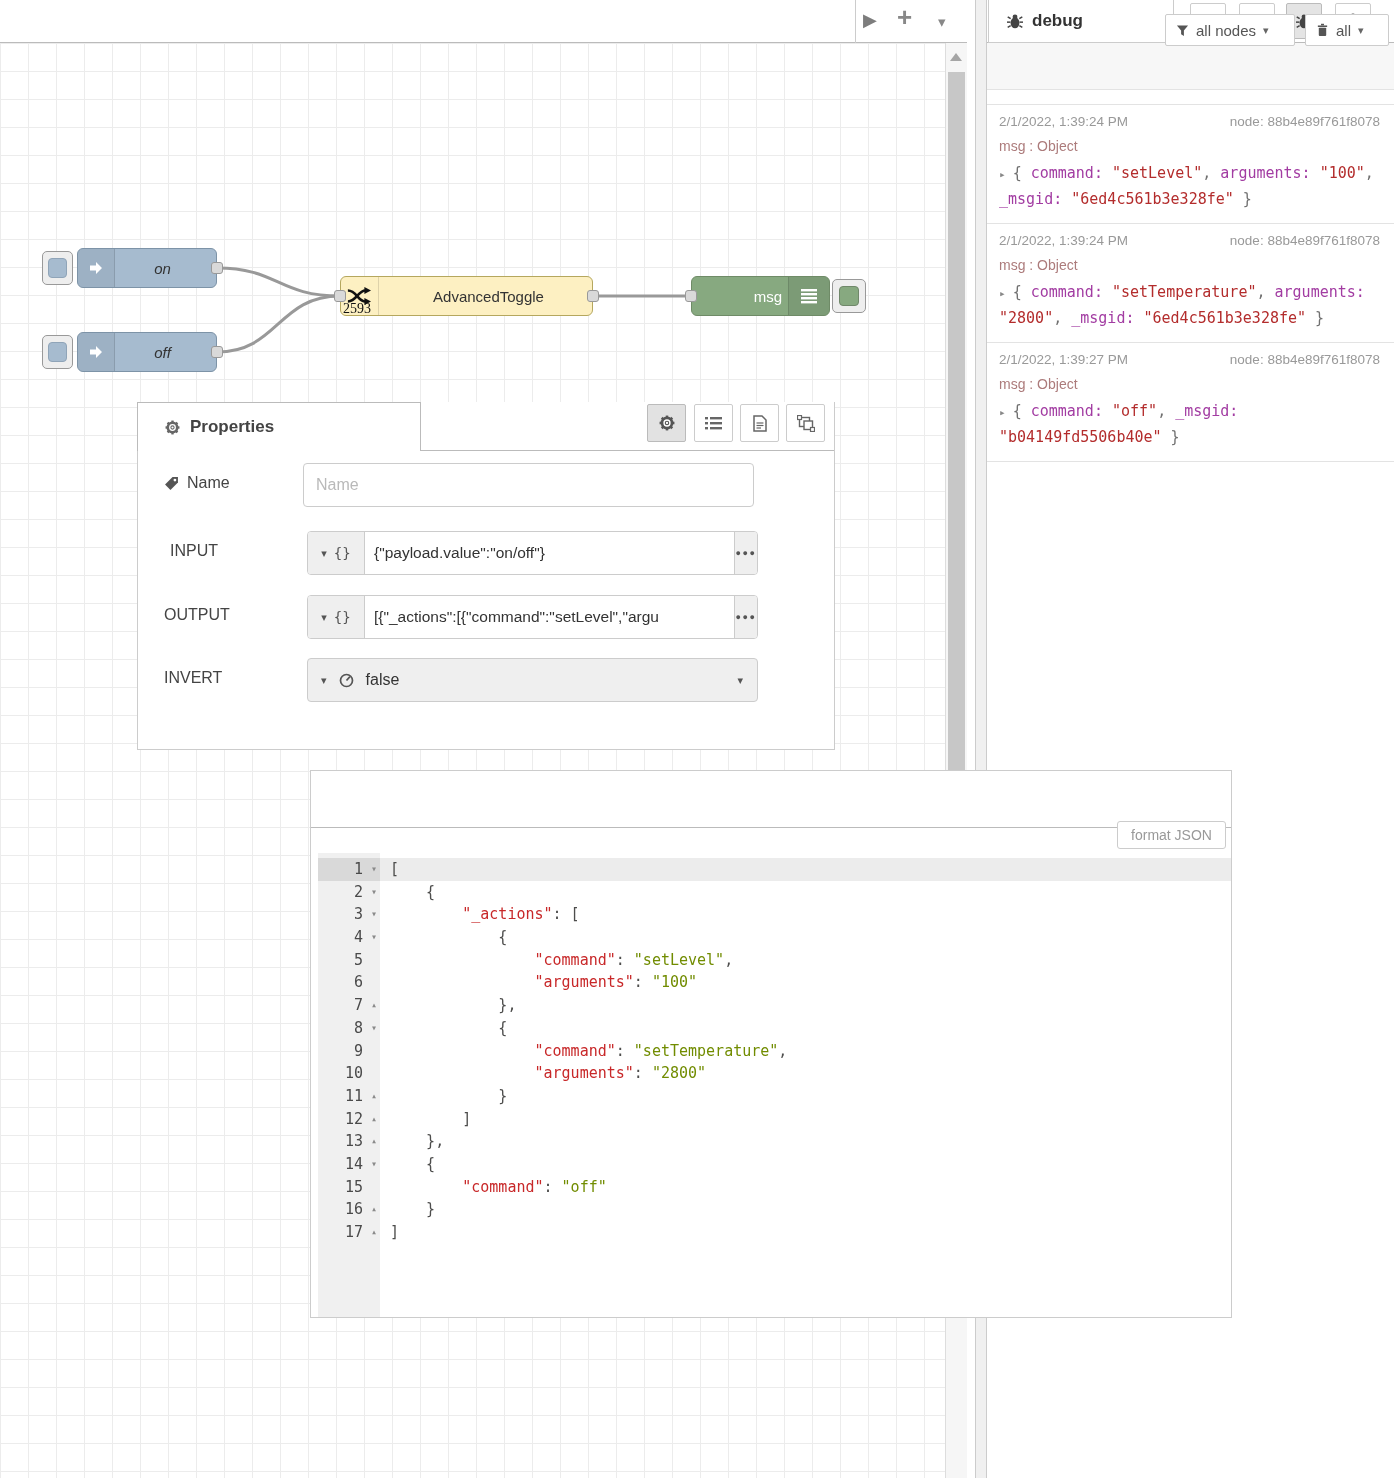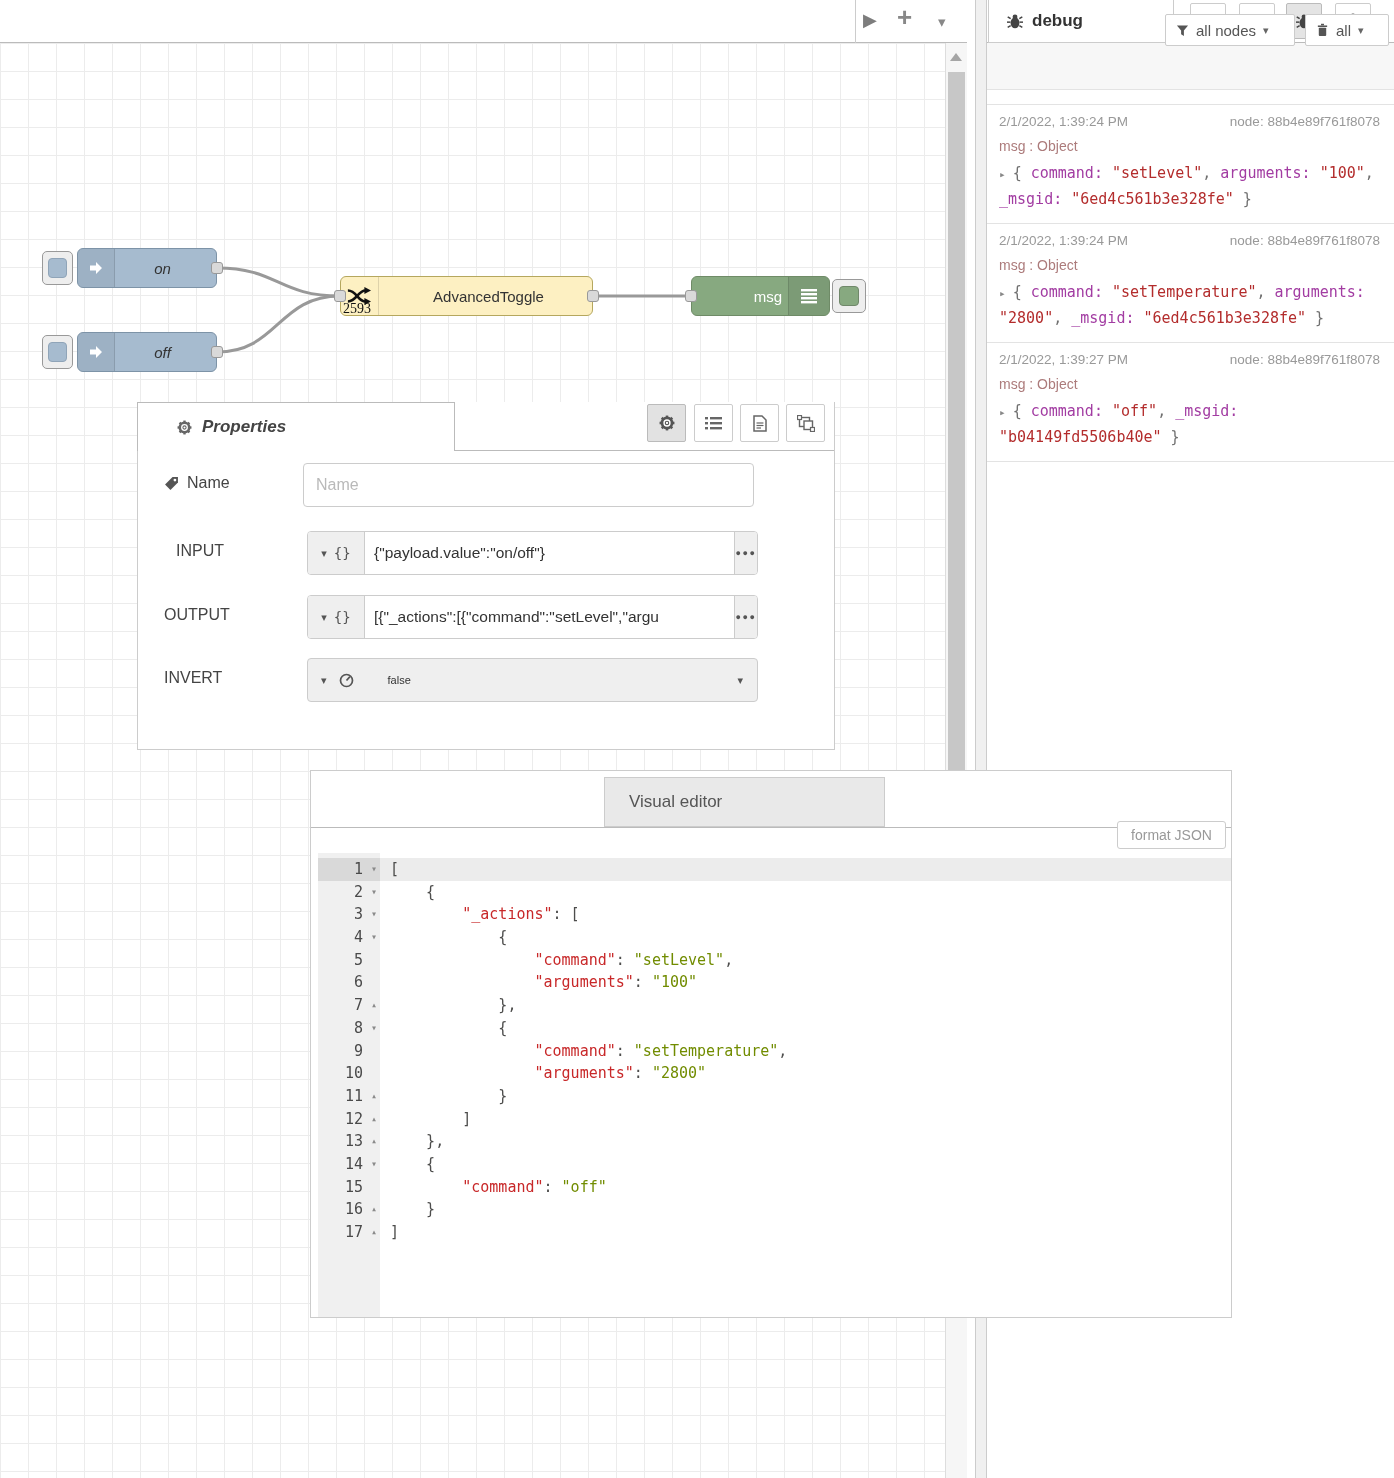--- a/index.html
+++ b/index.html
@@ -71,39 +71,39 @@
   .dbg-path { margin-top:9px; color:#ac7b7b; font-size:14px;}
   .dbg-body { margin-top:7px; font-family:"DejaVu Sans Mono", monospace; font-size:15px; line-height:24px; color:#555; cursor:pointer;}
   .dbg-body .arrow { color:#888; font-size:11px; margin-right:7px;}
   .dbg-body .tk-key { color:#a23ca2;text-align:center; }
   .dbg-body .tk-str { color:#b32c2c; }
   .dbg-body .tk-pun { color:#707070; }
 
   
   .props { left:137px; top:402px; width:698px; height:348px; background:#fff; border:1px solid #ccc; border-top:none; z-index:10;}
   .props-headline { position:absolute; left:282px; top:48px; right:0; border-top:1px solid #bbb;}
-  .props-tab { position:absolute; left:-1px; top:0; width:318px; height:49px; background:#fff; border:1px solid #bbb; border-bottom:none;
-     display:flex; align-items:center; gap:10px; padding-left:39px; font-size:17px; font-weight:bold; color:#444; cursor:pointer;font-style:italic;}
+  .props-tab { position:absolute; left:-1px; top:0; width:284px; height:49px; background:#fff; border:1px solid #bbb; border-bottom:none;
+     display:flex; align-items:center; gap:10px; padding-left:27px; font-size:17px; font-weight:bold; color:#444; cursor:pointer;}
   .ph-btn { position:absolute; top:2px; width:39px; height:38px; background:#fff; border:1px solid #ccc; border-radius:2px;
      display:flex; align-items:center; justify-content:center; color:#555; cursor:pointer;}
   .ph-btn.active { background:#e2e2e2; border-color:#bbb;}
   .prow-label { position:absolute; font-size:16px; color:#444; display:flex; align-items:center; gap:8px;}
   .name-input { position:absolute; left:165px; top:61px; width:451px; height:44px; border:1px solid #ccc; border-radius:4px;
      font-size:16px; color:#333; padding:0 12px; font-family:"Liberation Sans", sans-serif;}
   .name-input::placeholder { color:#b9b9b9;}
   .ti { position:absolute; left:169px; width:451px; height:44px; border:1px solid #ccc; border-radius:4px; background:#fff;
      display:flex; align-items:stretch; overflow:hidden;}
   .ti-left { width:57px; background:#efefef; border-right:1px solid #ccc; display:flex; align-items:center; justify-content:center; gap:7px; color:#555; cursor:pointer;}
   .ti-left .carat, .ti-bool .carat { font-size:11px; color:#555;}
   .ti-left .tjson { font-family:"DejaVu Sans Mono", monospace; font-size:14px;}
   .ti-text { flex:1; display:flex; align-items:center; padding:0 9px; font-size:15.5px; color:#333; white-space:nowrap; overflow:hidden;}
   .ti-dots { width:23px; background:#efefef; border-left:1px solid #ccc; display:flex; align-items:center; justify-content:center;
      color:#555; font-size:9px; letter-spacing:1.5px; font-weight:bold; cursor:pointer;}
   .ti-bool { background:#efefef; display:flex; align-items:center; gap:12px; padding:0 13px; cursor:pointer;}
-  .ti-bool .bval { font-size:11px; color:#333; margin-left:22px;}
+  .ti-bool .bval { font-size:16px; color:#333; margin-left:0;}
   .ti-bool .rcarat { position:absolute; right:14px; font-size:11px; color:#555;}
 
   
   .jdlg { left:310px; top:770px; width:922px; height:548px; background:#fff; border:1px solid #ccc; z-index:10;}
   .jtabline { position:absolute; left:0; top:56px; right:0; border-top:1px solid #bbb;}
   .jtab1 { position:absolute; left:0; top:4px; width:281px; height:53px; background:#fff; border:1px solid #bbb; border-bottom:none;
      display:flex; align-items:center; padding-left:24px; font-size:17px; font-weight:bold; color:#444; z-index:2; cursor:pointer;}
   .jtab2 { position:absolute; left:293px; top:6px; width:281px; height:50px; background:#e9e9e9; border:1px solid #ccc;
      display:flex; align-items:center; padding-left:24px; font-size:17px; color:#555; z-index:2; cursor:pointer;}
   .jformat { position:absolute; right:5px; top:50px; width:109px; height:28px; background:#fff; border:1px solid #ccc; border-radius:3px;
@@ -363,21 +363,21 @@
 
     <div class="prow-label" style="left:26px; top:72px;">
       <svg class="micon" width="15" height="15" viewBox="0 0 14 14">
         <path d="M1,8 L8,1 h5 v5 l-7,7 z" fill="#555"></path>
         <circle cx="10.2" cy="3.8" r="1.3" fill="#fff"></circle>
       </svg>
       <span>Name</span>
     </div>
     <input class="name-input" type="text" placeholder="Name" style="">
 
-    <div class="prow-label" style="left:38px; top:140px;">INPUT</div>
+    <div class="prow-label" style="left:32px; top:140px;">INPUT</div>
     <div class="ti" style="top:129px;">
       <div class="ti-left">
         <span class="carat">▾</span>
         <span class="tjson">{}</span>
       </div>
       <div class="ti-text">{"payload.value":"on/off"}</div>
       <div class="ti-dots">●●●</div>
     </div>
 
     <div class="prow-label" style="left:26px; top:204px;">OUTPUT</div>
@@ -397,21 +397,20 @@
         <circle cx="7" cy="7" r="5.6" fill="none" stroke="#555" stroke-width="1.6"></circle>
         <line x1="7" y1="7" x2="10.2" y2="3.4" stroke="#555" stroke-width="1.6"></line>
       </svg>
       <span class="bval">false</span>
       <span class="rcarat">▾</span>
     </div>
   </div>
 
   <div class="abs jdlg">
     <div class="jtabline"></div>
-    <div class="jtab2">Visual editor</div>
     <div class="jformat">format JSON</div>
     <div class="editor">
       <div class="gutterbg"></div>
       <div class="code-rows" id="code-rows">
           <div class="crow active"><span class="gcell">1<span class="gfold">▾</span></span><span class="ccode"><span class="tk-pun">[</span></span></div>
           <div class="crow"><span class="gcell">2<span class="gfold">▾</span></span><span class="ccode"><span class="tk-pun">    {</span></span></div>
           <div class="crow"><span class="gcell">3<span class="gfold">▾</span></span><span class="ccode"><span class="tk-pun">        </span><span class="tk-key">"_actions"</span><span class="tk-pun">: [</span></span></div>
           <div class="crow"><span class="gcell">4<span class="gfold">▾</span></span><span class="ccode"><span class="tk-pun">            {</span></span></div>
           <div class="crow"><span class="gcell">5</span><span class="ccode"><span class="tk-pun">                </span><span class="tk-key">"command"</span><span class="tk-pun">: </span><span class="tk-str">"setLevel"</span><span class="tk-pun">,</span></span></div>
           <div class="crow"><span class="gcell">6</span><span class="ccode"><span class="tk-pun">                </span><span class="tk-key">"arguments"</span><span class="tk-pun">: </span><span class="tk-str">"100"</span></span></div>

